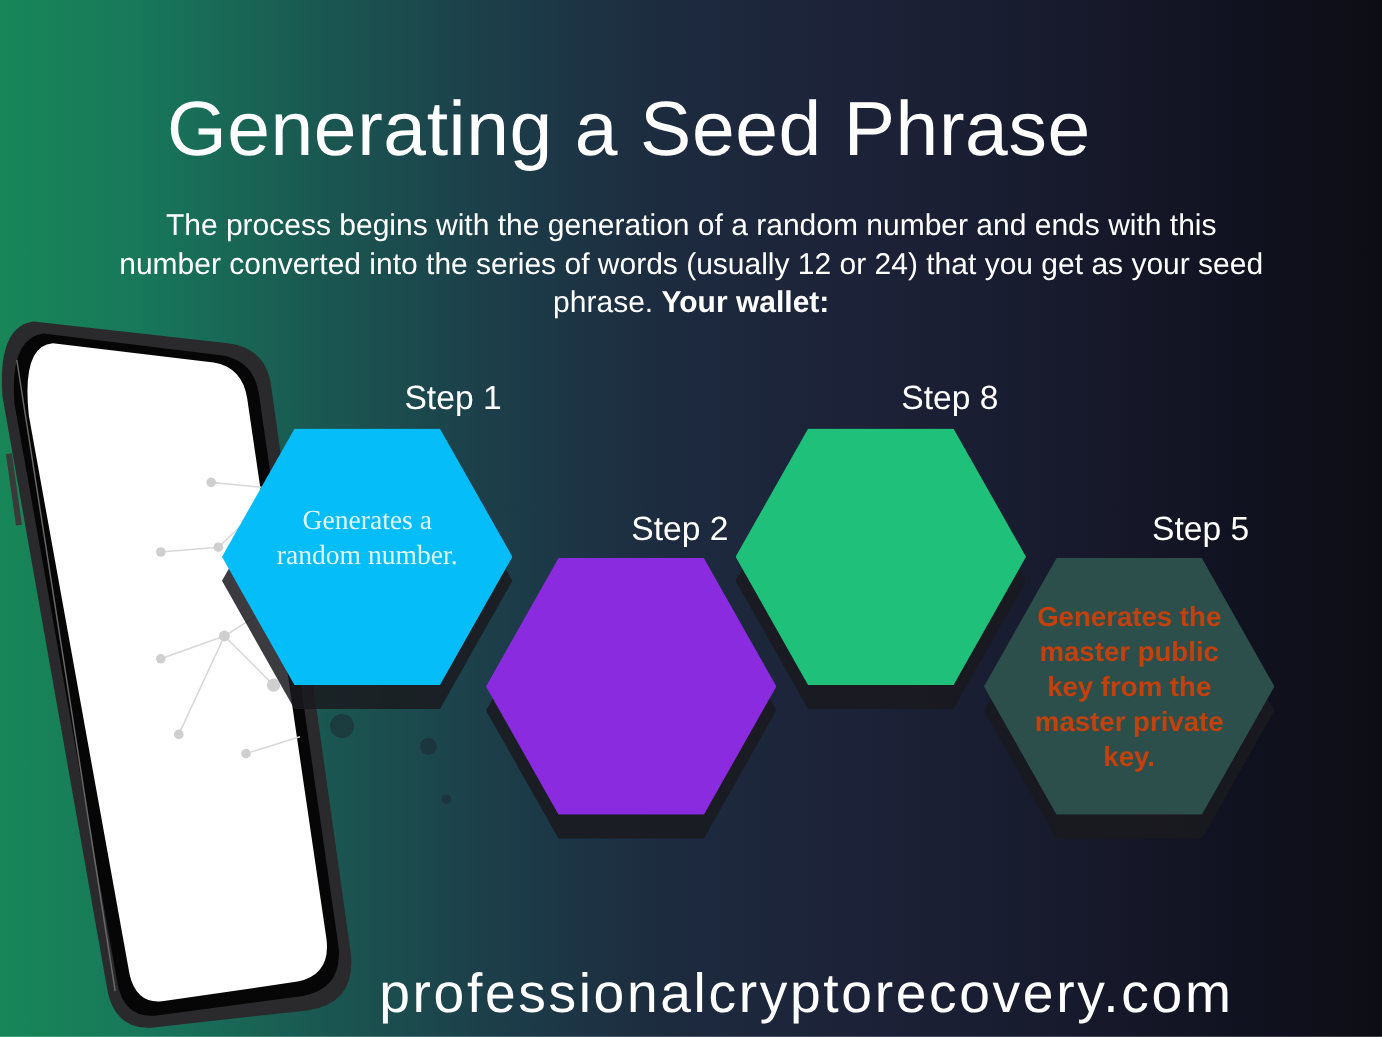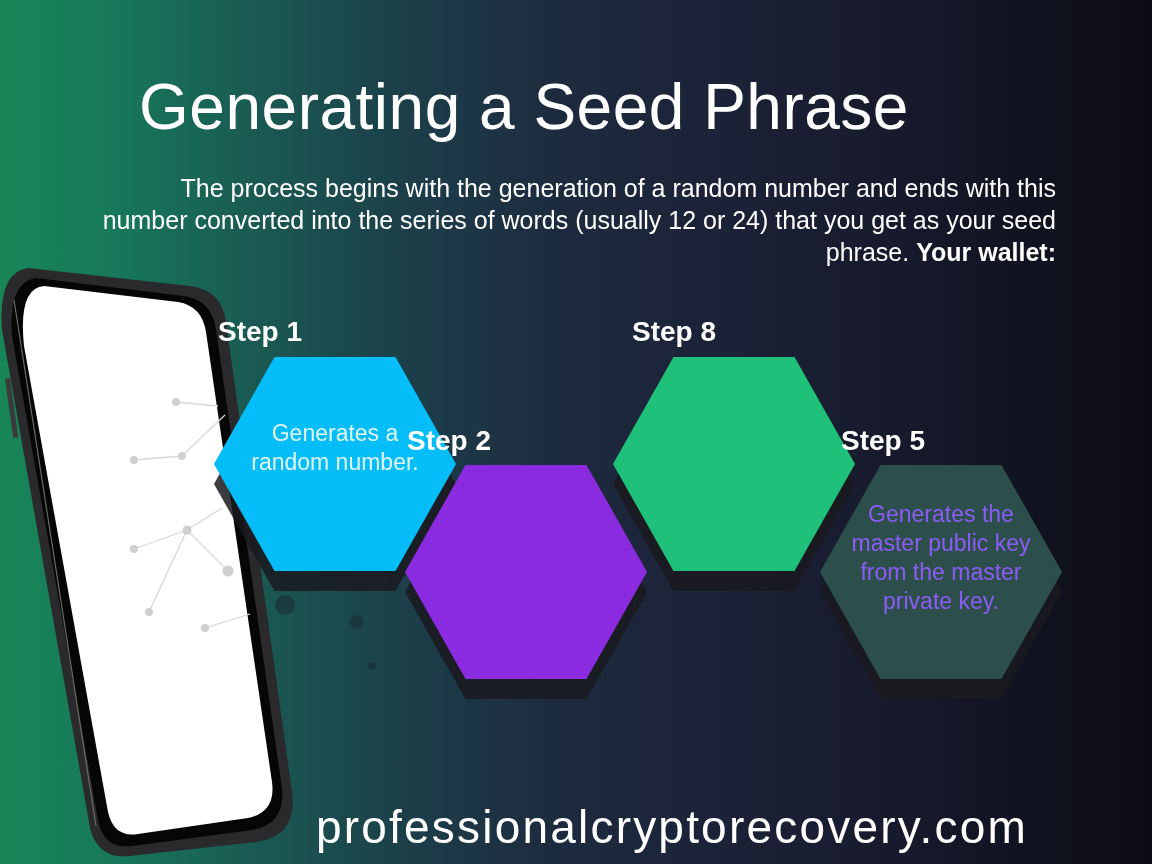--- a/index.html
+++ b/index.html
@@ -6,32 +6,32 @@
   body {
     width:1152px; height:864px; overflow:hidden; position:relative;
     font-family:"Liberation Sans", sans-serif;
     background: linear-gradient(90deg, #188658 0%, #17785a 10%, #1a5a52 22%, #1c3f4a 35%, #1d2b3f 48%, #1c2238 62%, #171a2c 78%, #111220 90%, #0c0d14 100%);
   }
   .title {
     position:absolute; left:0; top:70px; width:1048px; text-align:center;
     color:#ffffff; font-size:64px; font-weight:400; letter-spacing:0.5px;
   }
   .subtitle {
-    position:absolute; left:96px; top:172px; width:960px; text-align:right;
+    position:absolute; left:96px; top:172px; width:960px; text-align:center;
     color:#ffffff; font-size:25px; line-height:32px;
   }
   .subtitle b { font-weight:700; }
 
   
   .phone-wrap { position:absolute; left:0; top:0; width:1152px; height:864px; pointer-events:none; }
   .phone-wrap svg { position:absolute; left:0; top:0; }
 
   
   .step-label {
-    position:absolute; color:#ffffff; font-size:28px; font-weight:700; text-align:left; width:200px;
+    position:absolute; color:#ffffff; font-size:28px; font-weight:400; text-align:right; width:200px;
   }
   .hex {
     position:absolute; width:242px; height:214px;
   }
   .hex .shadow, .hex .face {
     position:absolute; left:0; top:0; width:242px; height:214px;
     clip-path: polygon(25% 0%, 75% 0%, 100% 50%, 75% 100%, 25% 100%, 0% 50%);
   }
   .hex .shadow { top:20px; background:#1a1a1e; opacity:0.85; }
   .hex .face { border-radius:14px; }
@@ -85,21 +85,21 @@
       <circle cx="149" cy="612" r="4"></circle>
       <circle cx="205" cy="628" r="4"></circle>
     </g>
   </svg>
 </div>
 
 <div class="title">Generating a Seed Phrase</div>
 <div class="subtitle"><span>The process begins with the generation of a random number and ends with this number converted into the series of words (usually 12 or 24) that you get as your seed phrase. </span><b>Your wallet:</b></div>
 
 <div class="step-label" style="left:218px;top:316px;">Step 1</div>
-<div class="hex" style="left:214px;top:357px;">
+<div class="hex" style="left:185px;top:357px;font-family:Liberation Serif, serif;">
   <div class="shadow"></div>
   <div class="face" style="background:#05bdf8;"></div>
   <div class="text" style="top:62px;color:#dff6f2;">Generates a random number.</div>
 </div>
 
 <div class="step-label" style="left:407px;top:425px;">Step 2</div>
 <div class="hex" style="left:405px;top:465px;">
   <div class="shadow"></div>
   <div class="face" style="background:#8b2be0;"></div>
 </div>
@@ -107,16 +107,16 @@
 <div class="step-label" style="left:632px;top:316px;">Step 8</div>
 <div class="hex" style="left:613px;top:357px;">
   <div class="shadow"></div>
   <div class="face" style="background:#1ec07a;"></div>
 </div>
 
 <div class="step-label" style="left:841px;top:425px;">Step 5</div>
 <div class="hex" style="left:820px;top:465px;">
   <div class="shadow"></div>
   <div class="face" style="background:#2c4f4b;"></div>
-  <div class="text" style="top:35px;color:#8b5cf6;">Generates the master public key from the master private key.</div>
+  <div class="text" style="top:35px;color:#c2410c;font-weight:bold;">Generates the master public key from the master private key.</div>
 </div>
 
 <div class="footer">professionalcryptorecovery.com</div>
 
 </body></html>

